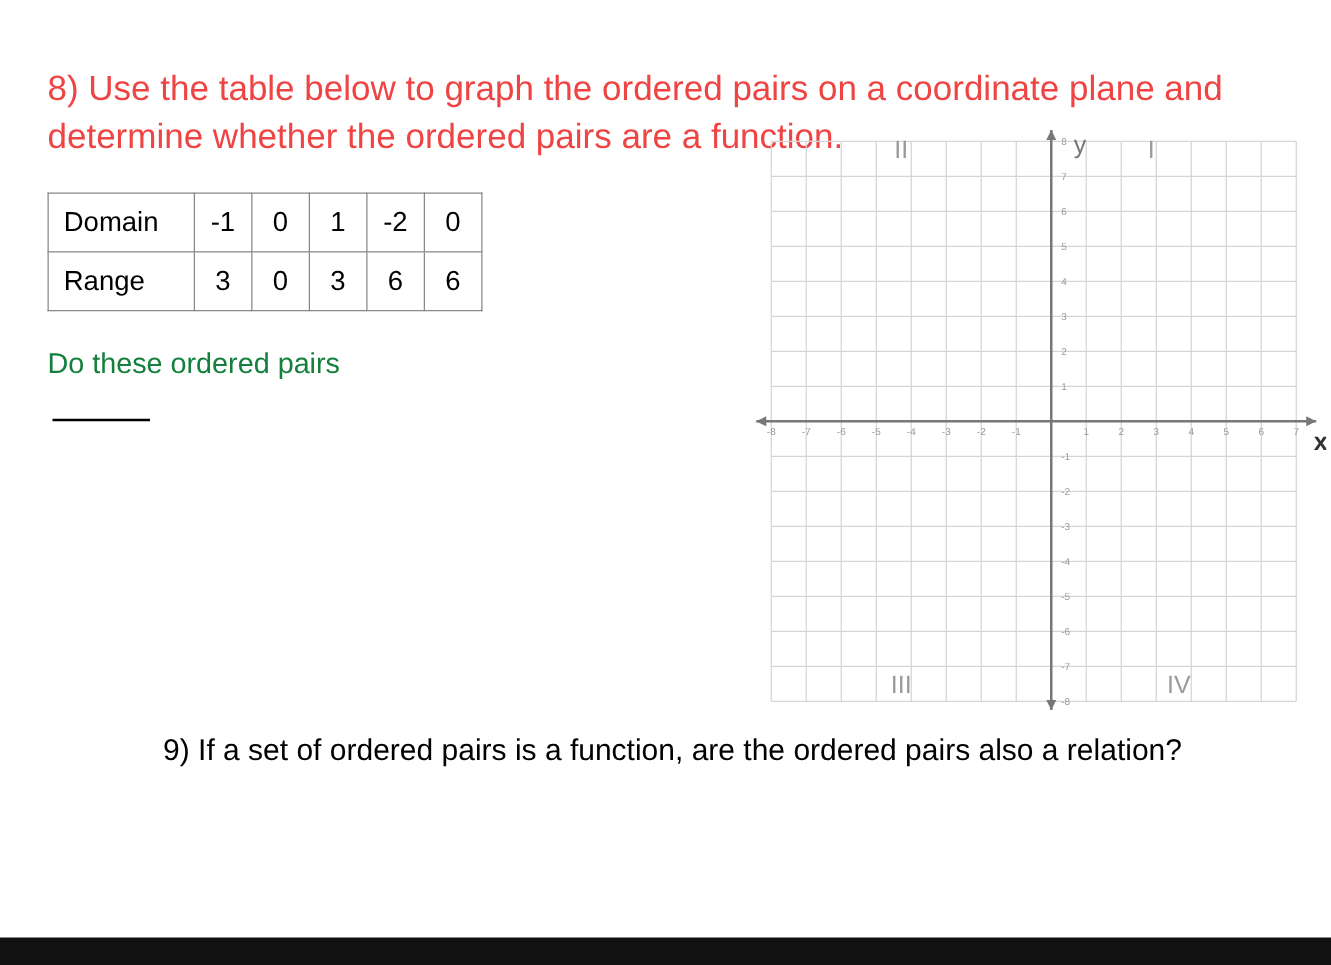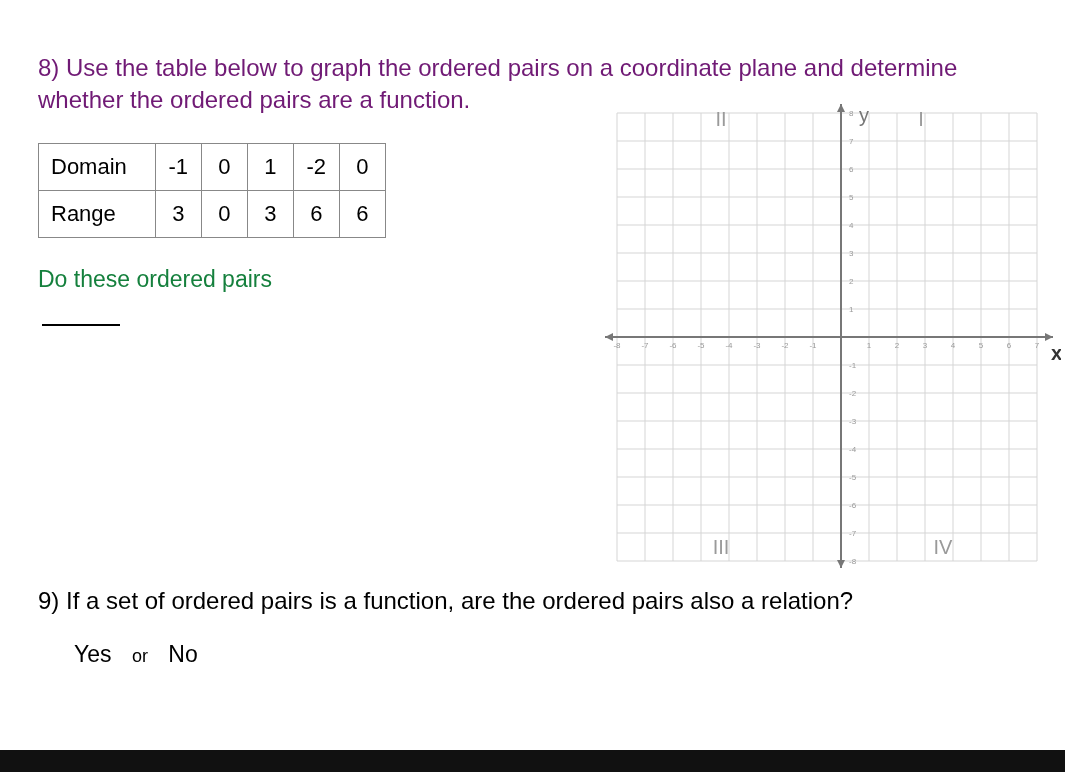--- a/index.html
+++ b/index.html
@@ -12,22 +12,22 @@
     height: 772px;
     overflow: hidden;
   }
   .page {
     padding: 52px 30px 0 38px;
     position: relative;
     width: 100%;
     height: 100%;
   }
   .q8-text {
-    font-size: 24px;
-    color: #701a75;
+    font-size: 28px;
+    color: #ef4444;
     line-height: 1.35;
     max-width: 1000px;
   }
   .table-wrap {
     margin-top: 26px;
   }
   table.domain-range {
     border-collapse: collapse;
     font-size: 22px;
   }
@@ -60,20 +60,21 @@
     top: 102px;
     right: 4px;
     width: 470px;
     height: 470px;
   }
   .q9 {
     position: absolute;
     left: 38px;
     top: 587px;
     width: 1000px;
+    text-align: center;
   }
   .q9-text {
     font-size: 24px;
     color: #000;
   }
   .q9-answers {
     margin-top: 26px;
     font-size: 23px;
     padding-left: 36px;
   }
@@ -215,22 +216,17 @@
         <text x="330" y="24" text-anchor="middle">I</text>
         <text x="130" y="24" text-anchor="middle">II</text>
         <text x="130" y="452" text-anchor="middle">III</text>
         <text x="352" y="452" text-anchor="middle">IV</text>
       </g>
     </svg>
   </div>
 
   <div class="q9">
     <div class="q9-text">9) If a set of ordered pairs is a function, are the ordered pairs also a relation?</div>
-    <div class="q9-answers">
-      <span>Yes</span>
-      <span class="or">or</span>
-      <span>No</span>
-    </div>
   </div>
 
   <div class="footer-bar"></div>
 
 </div>
 
 </body></html>

